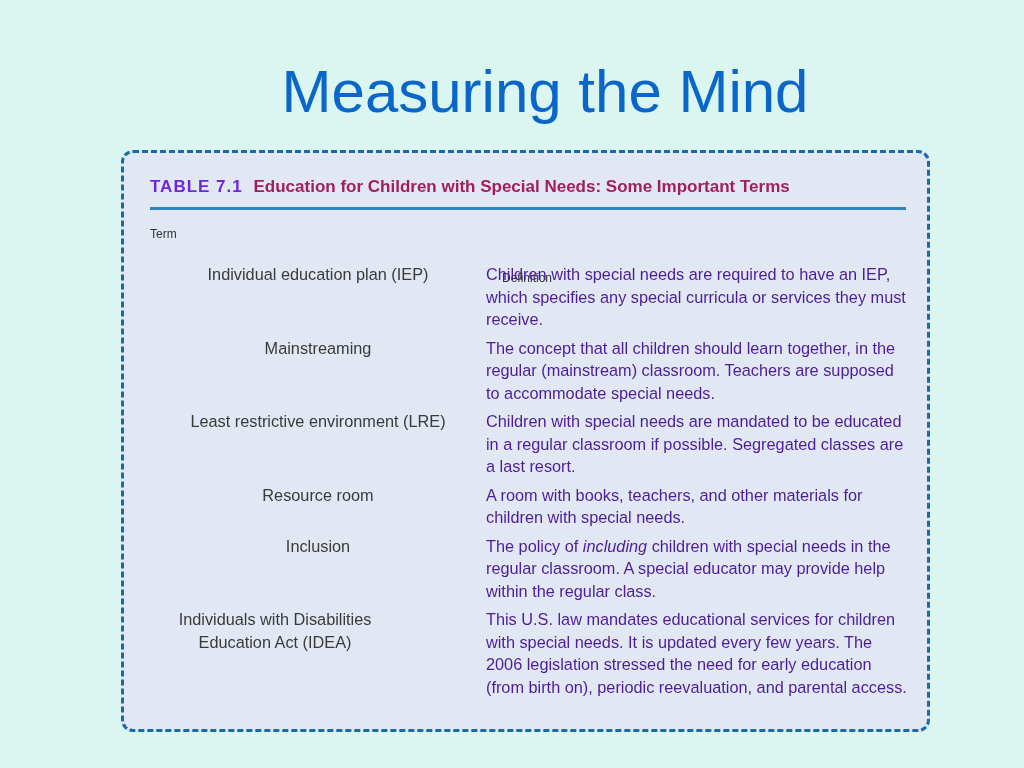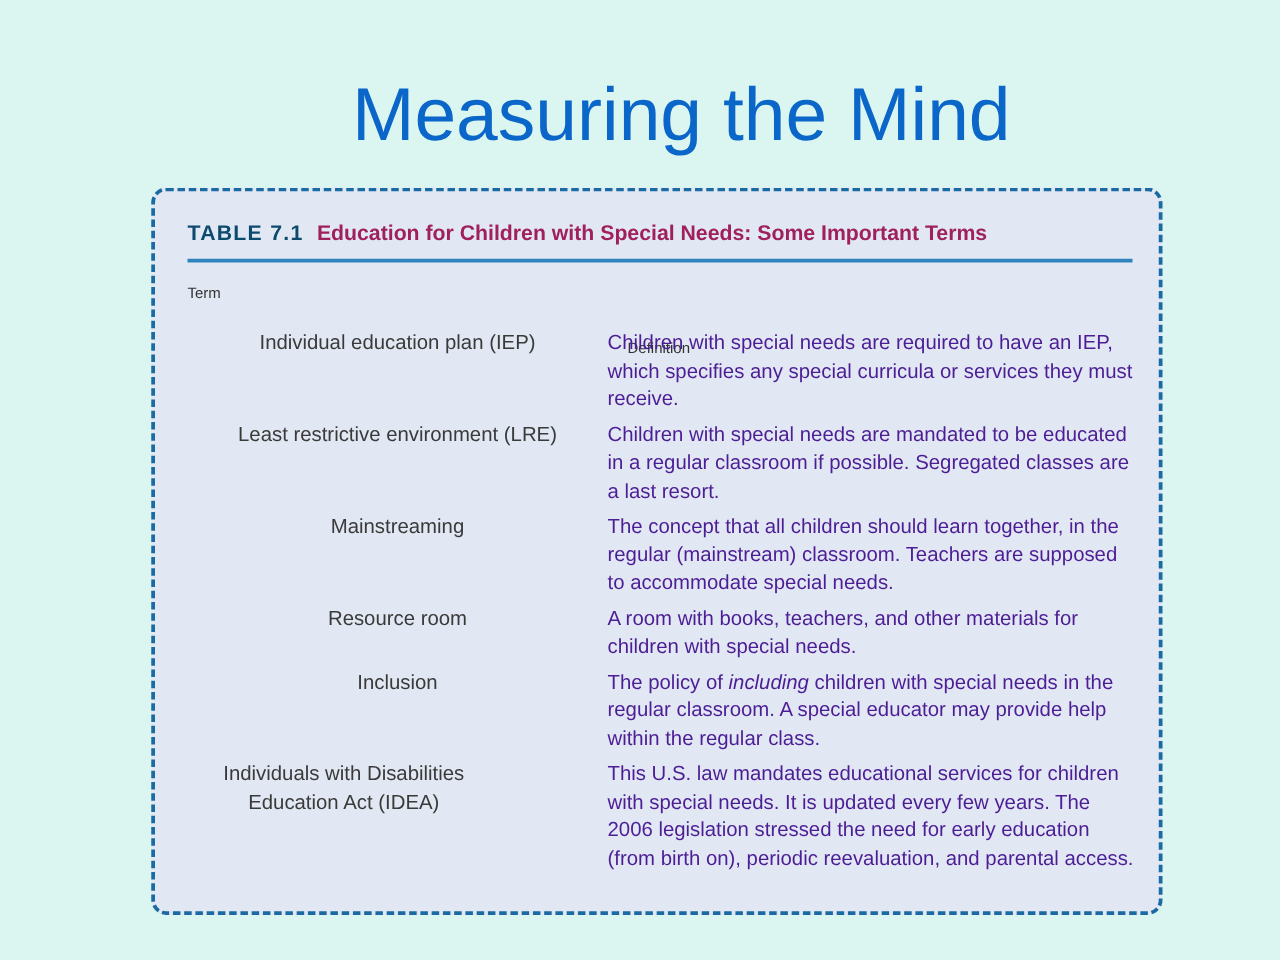--- a/index.html
+++ b/index.html
@@ -17,21 +17,21 @@
   .table-card {
     position:absolute; left:121px; top:150px; width:809px; height:582px;
     background:#e1e8f3;
     border:3px dashed #1a6aa3; border-radius:12px;
     box-sizing:border-box;
   }
   .caption {
     position:absolute; left:26px; top:24px; font-size:17px; white-space:nowrap;
     font-weight:bold;
   }
-  .caption-label { color:#0c4a6e; letter-spacing:1px; margin-right:6px; }
+  .caption-label { color:#6d28d9; letter-spacing:1px; margin-right:6px; }
   .caption-title { color:#a0205e; }
   .rule {
     position:absolute; left:26px; top:54px; width:756px; height:3px;
     background:#2f84bd;
   }
   .col-header {
     position:absolute; top:74px; font-size:12px; color:#333;
   }
   .rows {
     position:absolute; left:26px; top:110px; width:760px;
@@ -61,26 +61,26 @@
 
   <div class="col-header" style="left:26px;">Term</div>
   <div class="col-header" style="left:378px;margin-top:44px;">Definition</div>
 
   <div class="rows">
     <div class="row">
       <div class="term">Individual education plan (IEP)</div>
       <div class="def">Children with special needs are required to have an IEP, which specifies any special curricula or services they must receive.</div>
     </div>
     <div class="row">
+      <div class="term">Mainstreaming</div>
+      <div class="def">The concept that all children should learn together, in the regular (mainstream) classroom. Teachers are supposed to accommodate special needs.</div>
+    </div>
+    <div class="row">
       <div class="term">Least restrictive environment (LRE)</div>
       <div class="def">Children with special needs are mandated to be educated in a regular classroom if possible. Segregated classes are a last resort.</div>
-    </div>
-    <div class="row">
-      <div class="term">Mainstreaming</div>
-      <div class="def">The concept that all children should learn together, in the regular (mainstream) classroom. Teachers are supposed to accommodate special needs.</div>
     </div>
     <div class="row">
       <div class="term">Resource room</div>
       <div class="def">A room with books, teachers, and other materials for children with special needs.</div>
     </div>
     <div class="row">
       <div class="term">Inclusion</div>
       <div class="def"><span>The policy of </span><em>including</em><span> children with special needs in the regular classroom. A special educator may provide help within the regular class.</span></div>
     </div>
     <div class="row">

